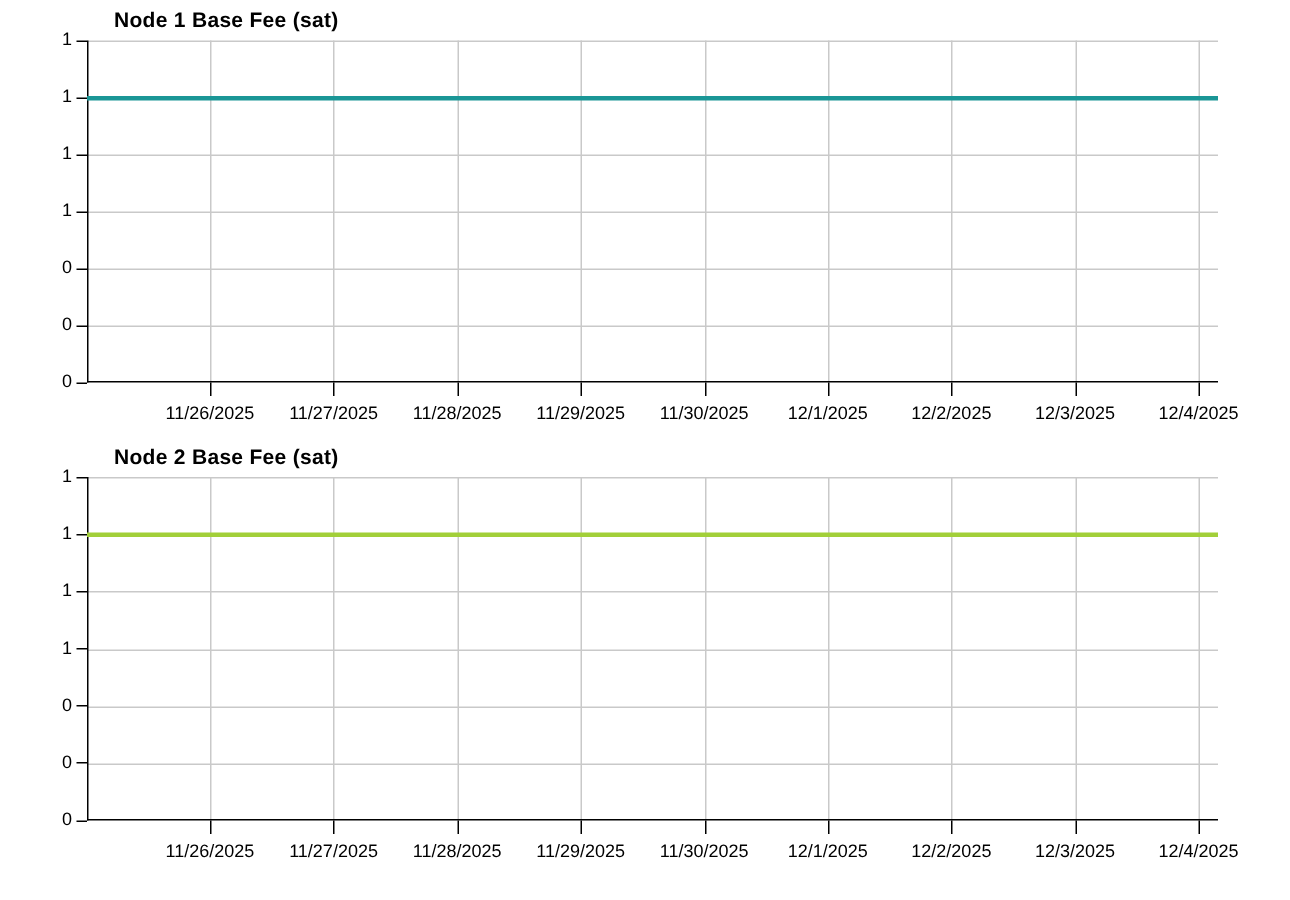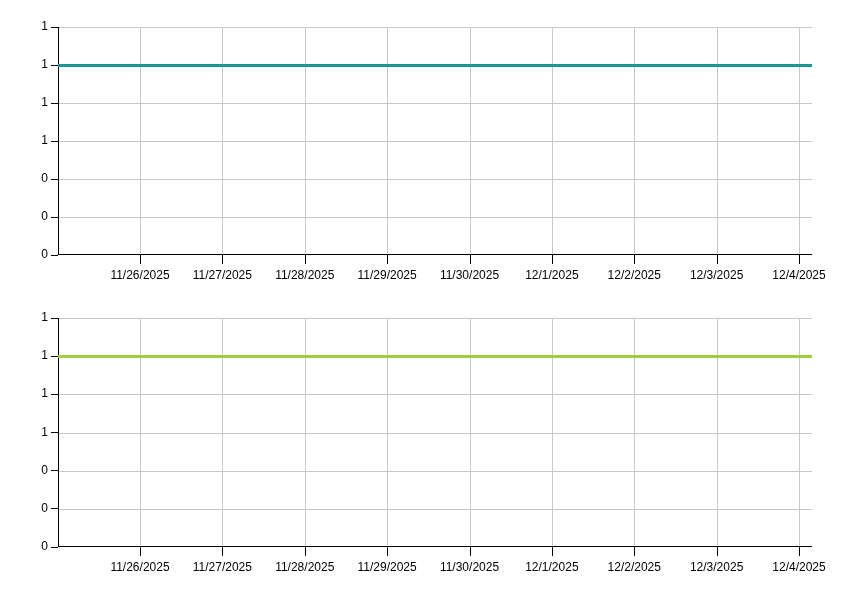--- a/index.html
+++ b/index.html
@@ -28,20 +28,21 @@
   .plot-layer { position: absolute; left: 0; top: 0; width: 100%; height: 100%; }
   .plot-layer div { position: absolute; }
   .tick-label { font-size: 12px; line-height: 15px; white-space: nowrap; }
 </style>
 </head>
 <body>
 
 <div id="page">
 
   <div class="chart chart-node1">
+    <div class="chart-title">Node 1 Base Fee (sat)</div>
     <div class="plot-layer">
         <div style="left: 58px; top: 27px; width: 754px; height: 1px; background: rgb(201, 201, 201);"></div>
         <div style="left: 58px; top: 65px; width: 754px; height: 1px; background: rgb(201, 201, 201);"></div>
         <div style="left: 58px; top: 103px; width: 754px; height: 1px; background: rgb(201, 201, 201);"></div>
         <div style="left: 58px; top: 141px; width: 754px; height: 1px; background: rgb(201, 201, 201);"></div>
         <div style="left: 58px; top: 179px; width: 754px; height: 1px; background: rgb(201, 201, 201);"></div>
         <div style="left: 58px; top: 217px; width: 754px; height: 1px; background: rgb(201, 201, 201);"></div>
         <div style="left: 140px; top: 27px; width: 1px; height: 228px; background: rgb(201, 201, 201);"></div>
         <div style="left: 140px; top: 255px; width: 1px; height: 9px; background: rgb(0, 0, 0);"></div>
         <div class="tick-label" style="left: 98px; top: 268px; width: 84px; text-align: center; color: rgb(0, 0, 0);">11/26/2025</div>
@@ -82,20 +83,21 @@
         <div style="left: 51px; top: 216.5px; width: 7px; height: 1px; background: rgb(0, 0, 0);"></div>
         <div class="tick-label" style="left: 10px; top: 209px; width: 38px; text-align: right; color: rgb(0, 0, 0);">0</div>
         <div style="left: 51px; top: 254.5px; width: 7px; height: 1px; background: rgb(0, 0, 0);"></div>
         <div class="tick-label" style="left: 10px; top: 247px; width: 38px; text-align: right; color: rgb(0, 0, 0);">0</div>
         <div style="left: 58px; top: 27px; width: 754px; height: 228px; border-left: 1.5px solid rgb(0, 0, 0); border-bottom: 1.5px solid rgb(0, 0, 0); box-sizing: border-box;"></div>
         <div style="left: 58px; top: 63.5px; width: 754px; height: 3px; background: rgb(26, 150, 150);"></div>
       </div>
   </div>
 
   <div class="chart chart-node2">
+    <div class="chart-title">Node 2 Base Fee (sat)</div>
     <div class="plot-layer">
         <div style="left: 58px; top: 28px; width: 754px; height: 1px; background: rgb(201, 201, 201);"></div>
         <div style="left: 58px; top: 66.1667px; width: 754px; height: 1px; background: rgb(201, 201, 201);"></div>
         <div style="left: 58px; top: 104.333px; width: 754px; height: 1px; background: rgb(201, 201, 201);"></div>
         <div style="left: 58px; top: 142.5px; width: 754px; height: 1px; background: rgb(201, 201, 201);"></div>
         <div style="left: 58px; top: 180.667px; width: 754px; height: 1px; background: rgb(201, 201, 201);"></div>
         <div style="left: 58px; top: 218.833px; width: 754px; height: 1px; background: rgb(201, 201, 201);"></div>
         <div style="left: 140px; top: 28px; width: 1px; height: 229px; background: rgb(201, 201, 201);"></div>
         <div style="left: 140px; top: 257px; width: 1px; height: 9px; background: rgb(0, 0, 0);"></div>
         <div class="tick-label" style="left: 98px; top: 270px; width: 84px; text-align: center; color: rgb(0, 0, 0);">11/26/2025</div>

